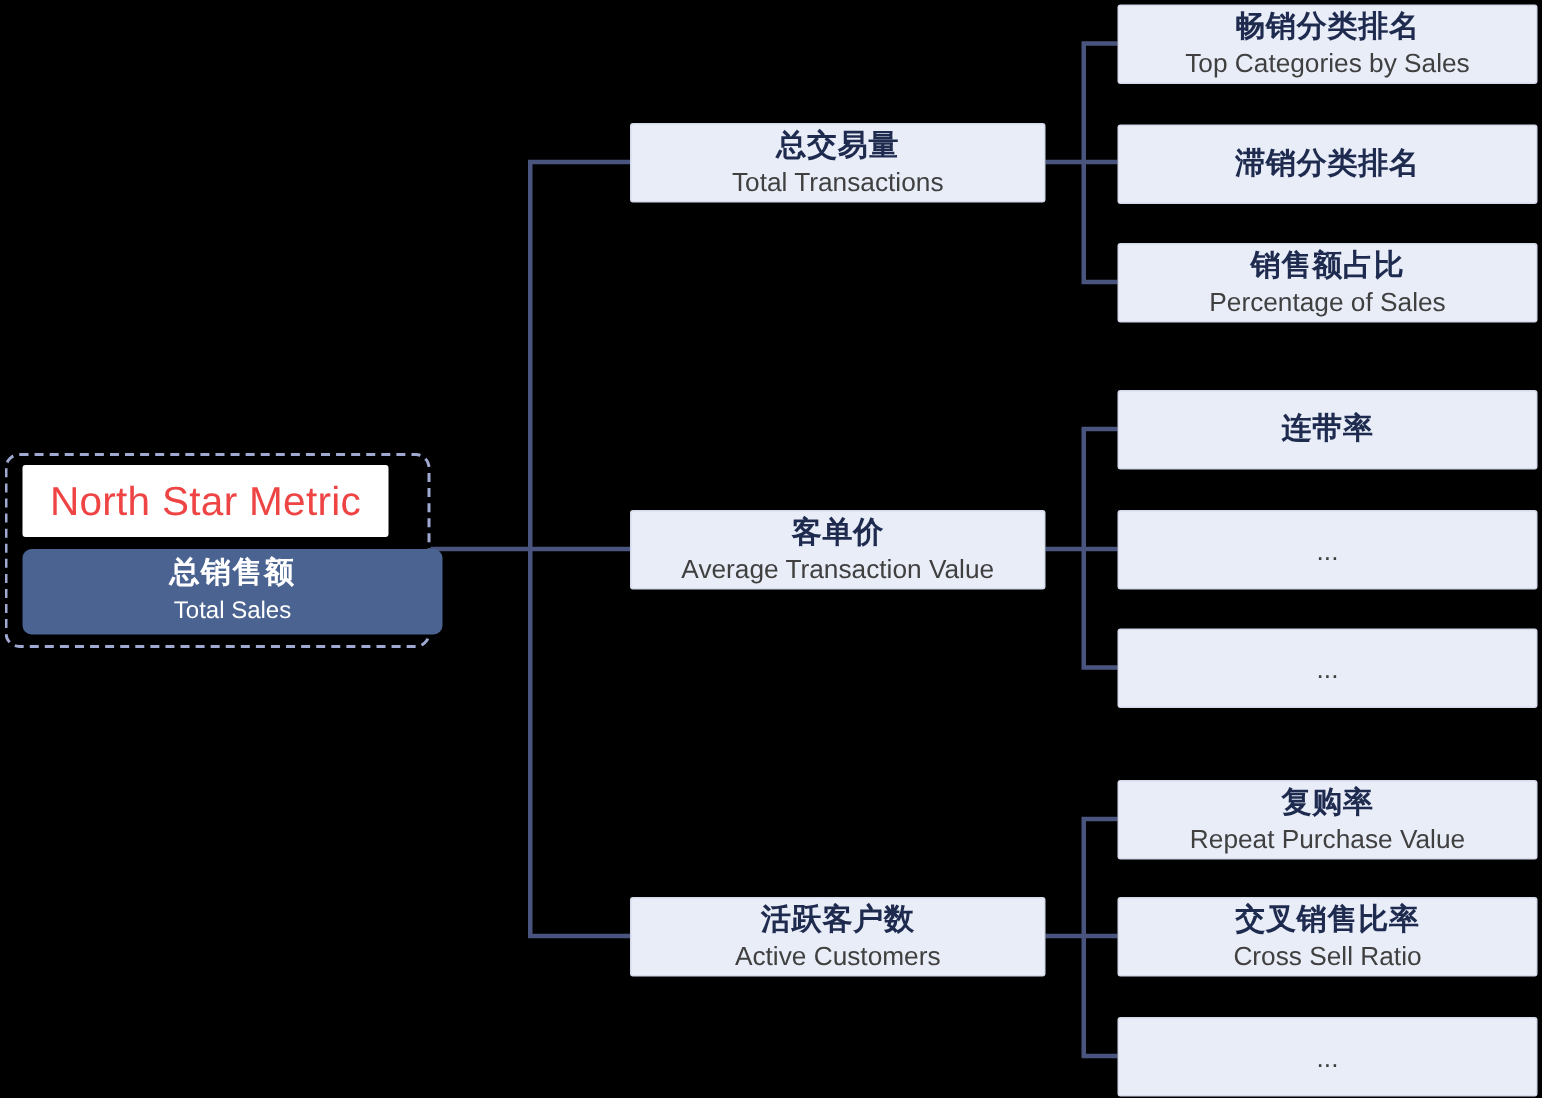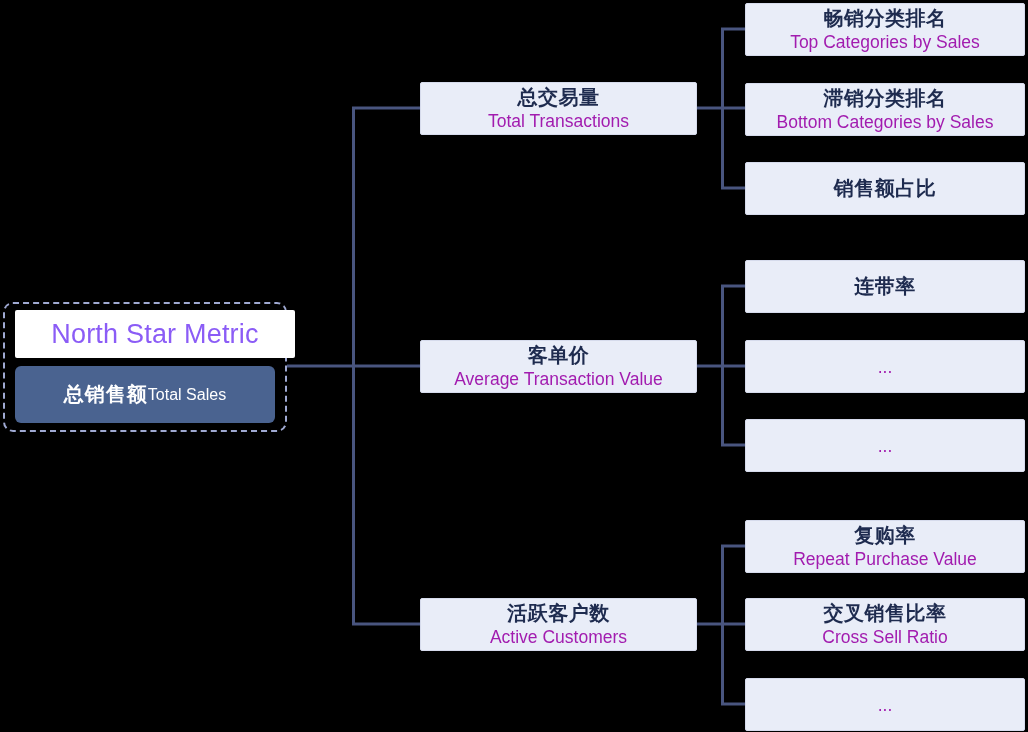--- a/index.html
+++ b/index.html
@@ -11,39 +11,39 @@
   .connectors path{stroke:#49557F;stroke-width:3;fill:none;}
 
   
   .node{
     position:absolute;height:53px;box-sizing:border-box;
     background:#E9EDF8;border:1px solid #D6DBEC;border-radius:2px;
     display:flex;flex-direction:column;justify-content:center;align-items:center;
     text-align:center;
   }
   .node .l1{font-size:20px;font-weight:600;color:#1E2B4F;line-height:25px;letter-spacing:.5px;}
-  .node .l2{font-size:17.5px;font-weight:400;color:#a21caf;line-height:22px;}
+  .node .l2{font-size:17.5px;font-weight:400;color:#404040;line-height:22px;}
   .mid{left:420px;width:277px;}
   .leaf{left:745px;width:280px;}
 
   
   .root{
     position:absolute;left:3px;top:302px;width:284px;height:130px;box-sizing:border-box;
     border:2px dashed #9FA9D2;border-radius:10px;
   }
   .root-title{
-    position:absolute;left:10px;top:6px;width:280px;height:48px;
+    position:absolute;left:10px;top:6px;width:244px;height:48px;
     background:#FFFFFF;border-radius:2px;
     display:flex;align-items:center;justify-content:center;
-    font-size:27px;font-weight:500;color:#8b5cf6;letter-spacing:.2px;white-space:nowrap;
+    font-size:27px;font-weight:500;color:#ef4444;letter-spacing:.2px;white-space:nowrap;
   }
   .root-metric{
-    position:absolute;left:10px;top:62px;width:260px;height:57px;
+    position:absolute;left:10px;top:62px;width:280px;height:57px;
     background:#4A6390;border-radius:6px;
-    display:flex;flex-direction:row;align-items:center;justify-content:center;
+    display:flex;flex-direction:column;align-items:center;justify-content:center;
     color:#FFFFFF;
   }
   .root-metric .m1{font-size:20px;font-weight:700;line-height:27px;letter-spacing:1px;}
   .root-metric .m2{font-size:16px;font-weight:400;line-height:24px;}
 </style>
 </head>
 <body>
 
 <div class="canvas">
 
@@ -84,24 +84,24 @@
     <div class="l1">活跃客户数</div>
     <div class="l2">Active Customers</div>
   </div>
 
   <div class="node leaf" style="top:3px">
     <div class="l1">畅销分类排名</div>
     <div class="l2">Top Categories by Sales</div>
   </div>
   <div class="node leaf" style="top:83px">
     <div class="l1">滞销分类排名</div>
-    <div class="l2">Bottom Categories by Sales</div>
   </div>
   <div class="node leaf" style="top:162px">
     <div class="l1">销售额占比</div>
+    <div class="l2">Percentage of Sales</div>
   </div>
 
   <div class="node leaf" style="top:260px">
     <div class="l1">连带率</div>
   </div>
   <div class="node leaf" style="top:340px">
     <div class="l1"></div>
     <div class="l2">...</div>
   </div>
   <div class="node leaf" style="top:419px">

